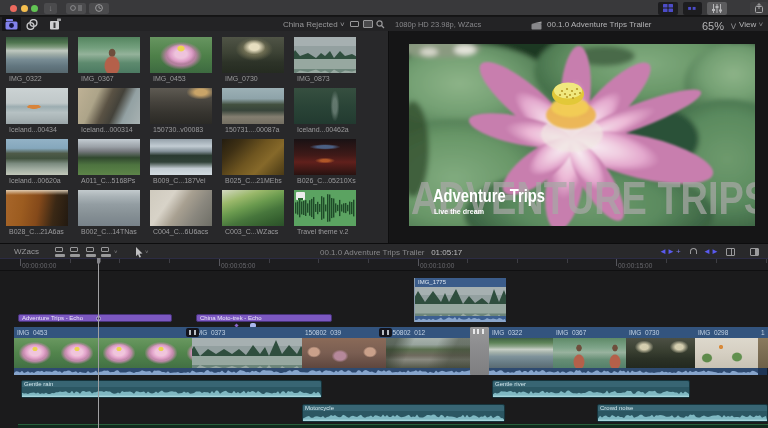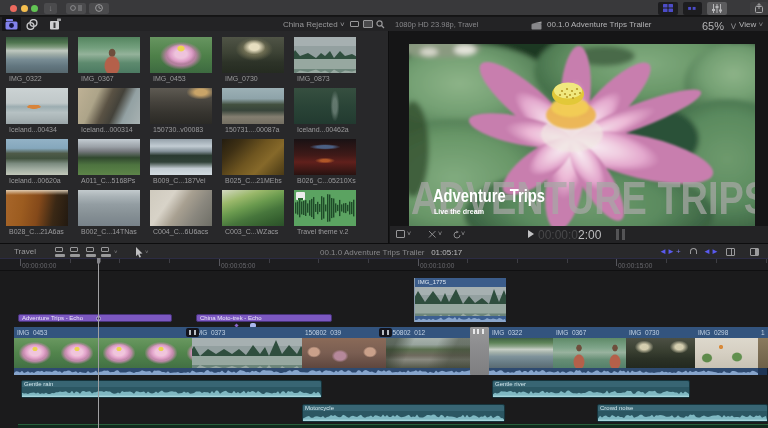--- a/index.html
+++ b/index.html
@@ -73,21 +73,21 @@
       <rect x="4.5" y="4.5" width="2" height="5.5" fill="#3a3a3c"></rect>
       <rect x="8" y="0.5" width="4" height="2.5" rx="0.5" fill="#9a9a9c"></rect>
     </svg>
  <div class="ab" style="left:283px;top:3px;color:#98989a;font-size:8px">China Rejected ˅</div>
  <div class="ab" style="left:350px;top:4px;width:9px;height:6px;border:1px solid #98989a;border-radius:1px"></div>
  <div class="ab" style="left:363px;top:3px;width:10px;height:8px;border:1px solid #98989a;border-radius:1px;background:#4a4a4c"></div>
  <svg class="ab" style="left:376px;top:3px" width="9" height="9">
       <circle cx="3.5" cy="3.5" r="2.6" fill="none" stroke="#98989a" stroke-width="1.2"></circle>
       <line x1="5.5" y1="5.5" x2="8" y2="8" stroke="#98989a" stroke-width="1.2"></line>
     </svg>
- <div class="ab" style="left:395px;top:3px;color:#87878a;font-size:7.5px">1080p HD 23.98p, Travel</div>
+ <div class="ab" style="left:395px;top:3px;color:#87878a;font-size:7.5px">1080p HD 23.98p, WZacs</div>
  <svg class="ab" style="left:531px;top:3.5px" width="11" height="9">
       <rect x="0.5" y="3" width="10" height="5.5" rx="0.8" fill="#87878a"></rect>
       <polygon points="0.5,2.8 10.5,0.5 10.5,2.8" fill="#a2a2a4"></polygon>
     </svg>
  <div class="ab" style="left:547px;top:3px;color:#b4b4b6;font-size:8px">00.1.0 Adventure Trips Trailer</div>
  <div class="ab" style="left:702px;top:3px;color:#b4b4b6;font-size:11px">65%&nbsp;&nbsp;<span style="color:#87878a">˅</span></div>
  <div class="ab" style="left:739px;top:3px;color:#b4b4b6;font-size:8px">View&nbsp;<span style="color:#87878a">˅</span></div>
 </div>
 <div class="ab" style="left:0;top:31px;width:389px;height:212px;background:#28282a;border-right:1px solid #0e0e0f">
     <div class="ab" style="left:6px;top:6px;width:62px;height:36px;background:linear-gradient(180deg,#35553c 0%,#507650 16%,#7e997c 28%,#bfc8c0 38%,#9fada7 48%,#798d95 62%,#637780 80%,#56676e 100%)"></div>
@@ -254,44 +254,24 @@
         <circle cx="171" cy="49" r="1.1"></circle>
   <circle cx="151" cy="51" r="1.1"></circle>
         <circle cx="158" cy="53" r="1.1"></circle>
         <circle cx="164" cy="54" r="1.1"></circle>
  </g>
  <text x="2" y="170" font-family="Liberation Sans,sans-serif" font-size="47" font-weight="bold" fill="#a8a8a6" opacity="0.72" textLength="358" lengthAdjust="spacingAndGlyphs">ADVENTURE TRIPS</text>
  <text x="24" y="157.5" font-family="Liberation Sans,sans-serif" font-size="17.5" font-weight="bold" fill="#ffffff" textLength="112" lengthAdjust="spacingAndGlyphs">Adventure Trips</text>
  <text x="25" y="169.5" font-family="Liberation Sans,sans-serif" font-size="8" font-weight="bold" fill="#ffffff" textLength="50" lengthAdjust="spacingAndGlyphs">Live the dream</text>
 </svg>
 
-<div class="ab" style="left:0px;top:195px;width:378px;height:17px;background:#232325">
- <div class="ab" style="left:6px;top:4px;width:9px;height:8px;border:1px solid #98989a;border-radius:1px"></div>
- <div class="ab" style="left:17px;top:4px;color:#98989a;font-size:7px">˅</div>
- <svg class="ab" style="left:38px;top:4px" width="9" height="9">
-        <g stroke="#8a8a8c" stroke-width="1">
-          <line x1="1" y1="1" x2="7.5" y2="7.5"></line>
-          <line x1="7.5" y1="1" x2="1" y2="7.5"></line>
-        </g>
-      </svg>
- <div class="ab" style="left:48px;top:4px;color:#98989a;font-size:7px">˅</div>
- <svg class="ab" style="left:62px;top:4px" width="10" height="10">
-        <path d="M8 5 A3 3 0 1 1 5 2" fill="none" stroke="#8a8a8c" stroke-width="1"></path>
-        <polygon points="4.4,0.6 6.8,2 4.4,3.4" fill="#8a8a8c"></polygon>
-      </svg>
- <div class="ab" style="left:71px;top:4px;color:#98989a;font-size:7px">˅</div>
- <div class="ab" style="left:138px;top:3.5px;width:0;height:0;border-left:6.5px solid #c2c2c4;border-top:4.5px solid transparent;border-bottom:4.5px solid transparent"></div>
- <div class="ab" style="left:148px;top:2px;color:#48484a;font-size:12px">00:00:0<span style="color:#bcbcbe">2:00</span></div>
- <div class="ab" style="left:226px;top:3px;width:3px;height:11px;background:#545456"></div>
- <div class="ab" style="left:232px;top:3px;width:3px;height:11px;background:#545456"></div>
-</div>
 </div>
 
 <div class="ab" style="left:0;top:243px;width:768px;height:15px;background:#29292b;border-top:1px solid #0d0d0e">
- <div class="ab" style="left:14px;top:3px;color:#9a9a9c;font-size:8px">Travel</div>
+ <div class="ab" style="left:14px;top:3px;color:#9a9a9c;font-size:8px">WZacs</div>
  <div class="ab" style="left:55px;top:3px;width:8px;height:5px;border:1px solid #98989a;border-radius:1px"></div>
  <div class="ab" style="left:55px;top:10px;width:10px;height:2.5px;background:#98989a;border-radius:1px"></div>
  <div class="ab" style="left:70px;top:3px;width:8px;height:5px;border:1px solid #98989a;border-radius:1px"></div>
  <div class="ab" style="left:70px;top:10px;width:10px;height:2.5px;background:#98989a;border-radius:1px"></div>
  <div class="ab" style="left:86px;top:3px;width:8px;height:5px;border:1px solid #98989a;border-radius:1px"></div>
  <div class="ab" style="left:86px;top:10px;width:10px;height:2.5px;background:#98989a;border-radius:1px"></div>
  <div class="ab" style="left:101px;top:3px;width:8px;height:5px;border:1px solid #98989a;border-radius:1px"></div>
  <div class="ab" style="left:101px;top:10px;width:10px;height:2.5px;background:#98989a;border-radius:1px"></div>
  <div class="ab" style="left:114px;top:5px;color:#8a8a8c;font-size:6px">˅</div>
  <svg class="ab" style="left:135px;top:3px" width="10" height="11">

